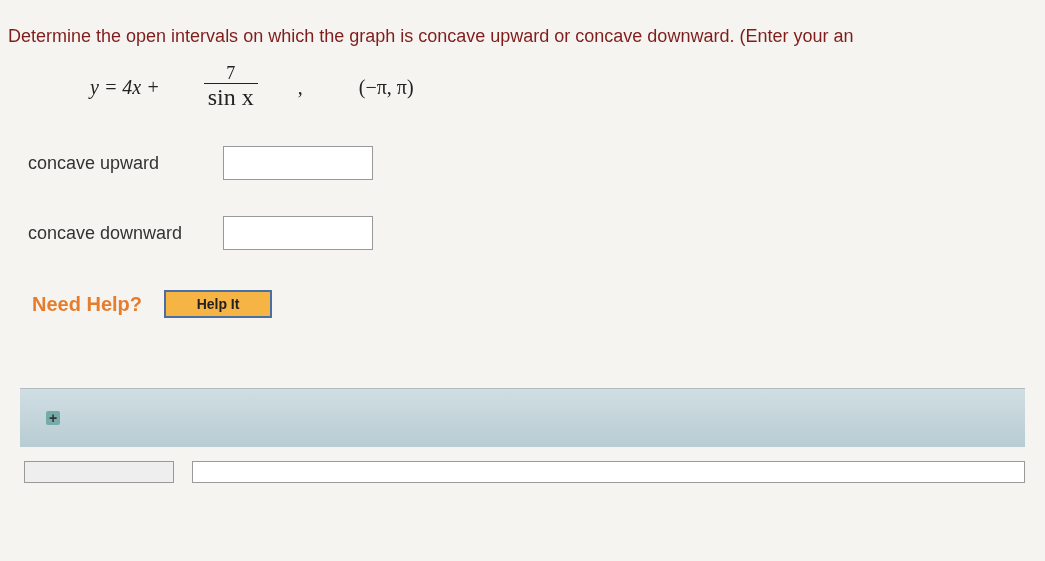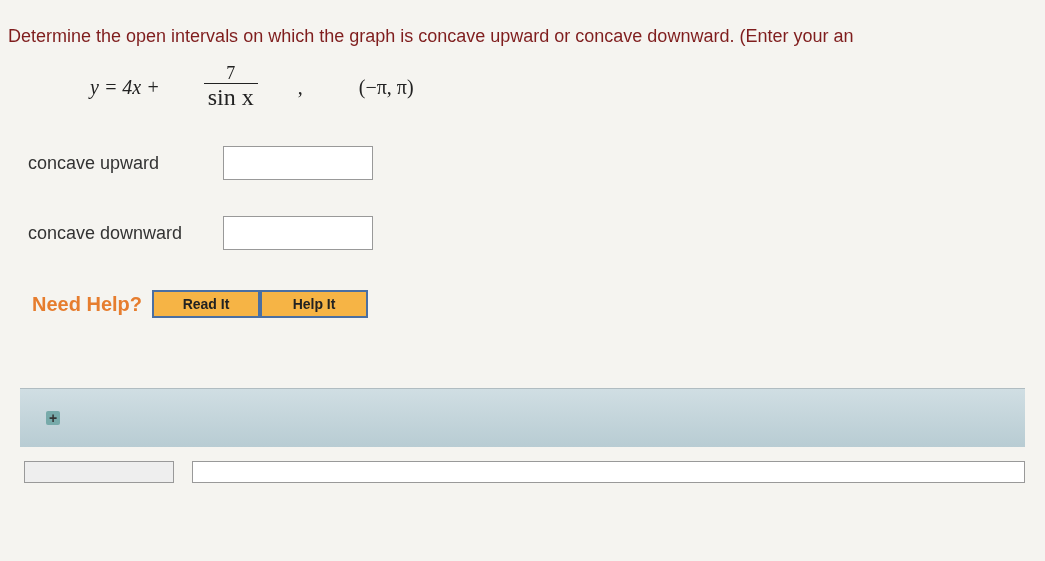--- a/index.html
+++ b/index.html
@@ -63,20 +63,21 @@
       height: 34px;
       border: 1px solid #999;
       background: #fff;
       font-size: 16px;
       padding: 0 6px;
     }
     .need-help-row {
       display: flex;
       align-items: center;
       margin: 40px 0 0 32px;
+      gap: 12px;
     }
     .need-help-label {
       font-size: 20px;
       font-weight: bold;
       color: #e67d2e;
       margin-right: 10px;
     }
     .help-btn {
       background: #f6b445;
       border: 2px solid #4a6fa2;
@@ -178,21 +179,20 @@
   <input type="text" class="answer-input" value="" style="">
 </div>
 
 <div class="answer-row">
   <div class="answer-label">concave downward</div>
   <input type="text" class="answer-input" value="" style="">
 </div>
 
 <div class="need-help-row">
   <div class="need-help-label">Need Help?</div>
-  <button class="help-btn">Read It</button>
   <button class="help-btn">Help It</button>
 </div>
 
 <div class="show-work">
   <div class="show-work-title">
     <span class="plus-icon">+</span>
   </div>
 </div>
 
 <div class="bottom-area">

